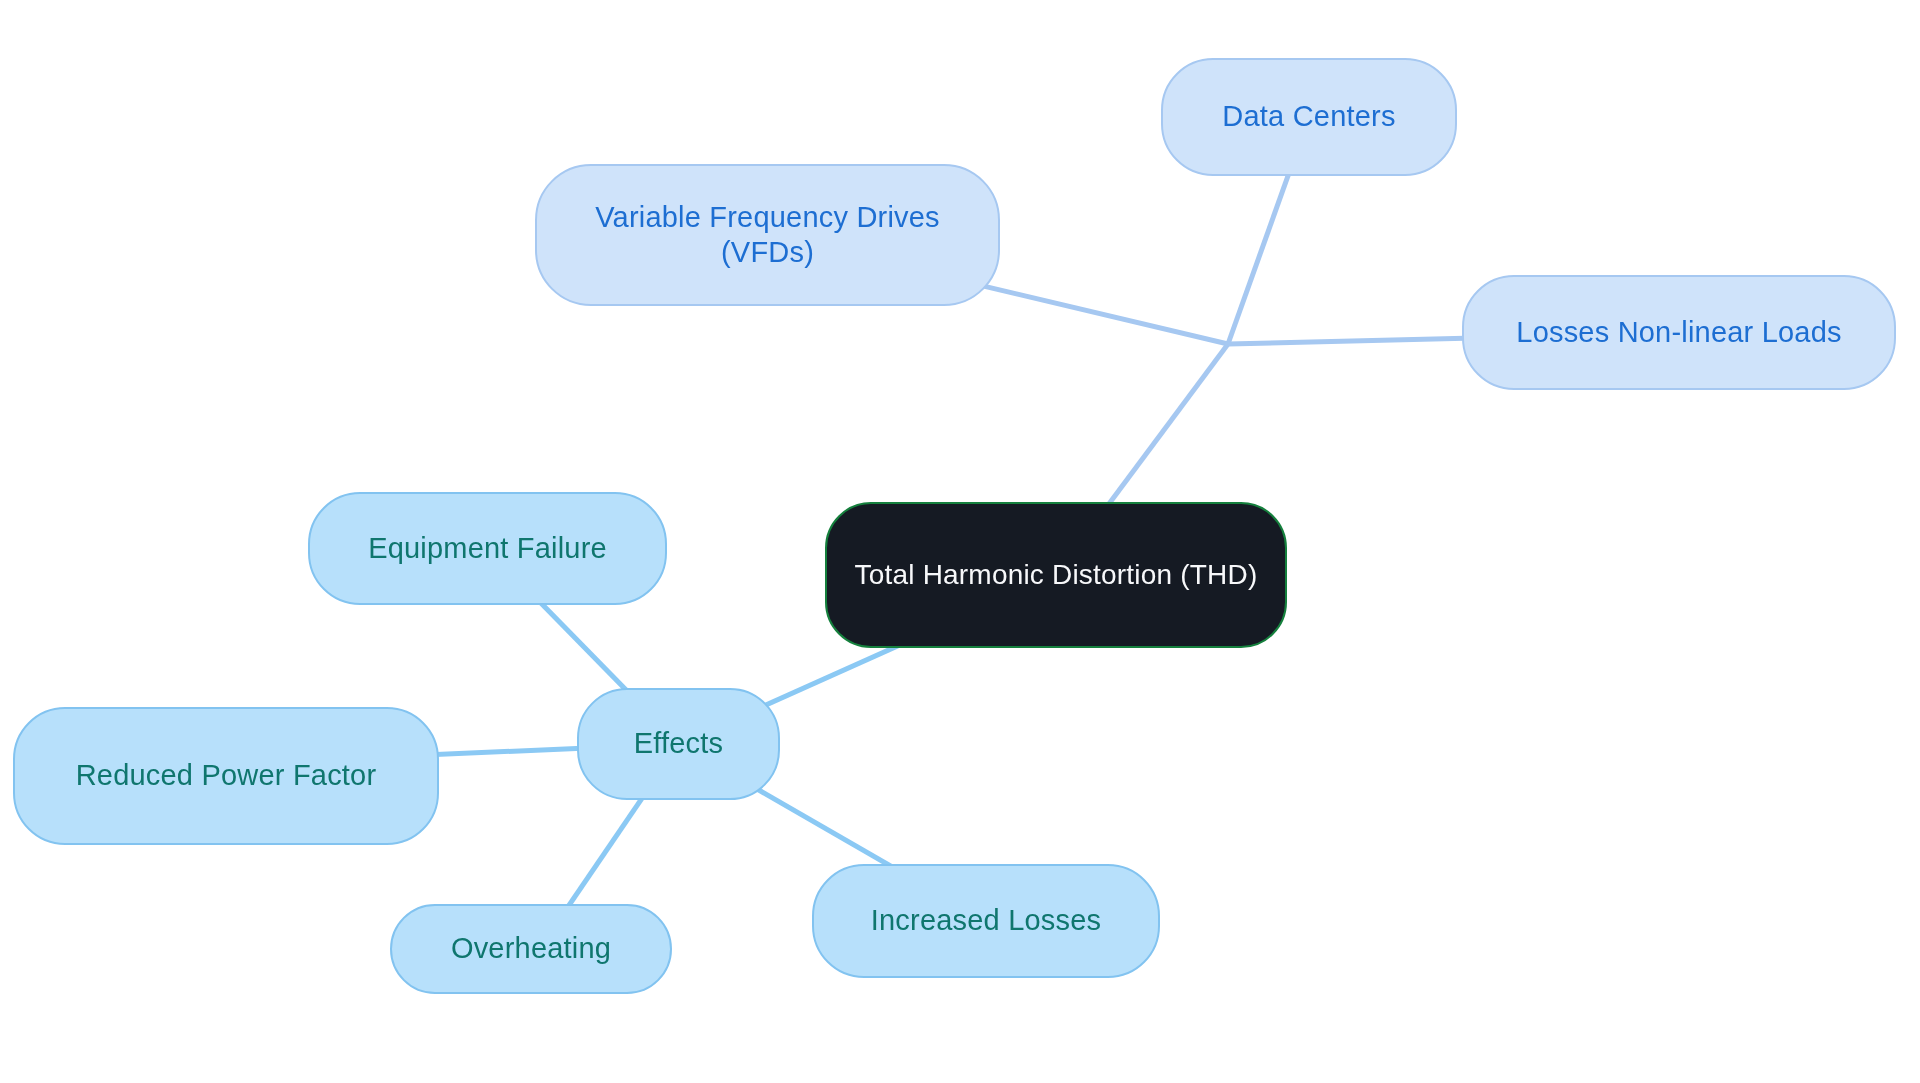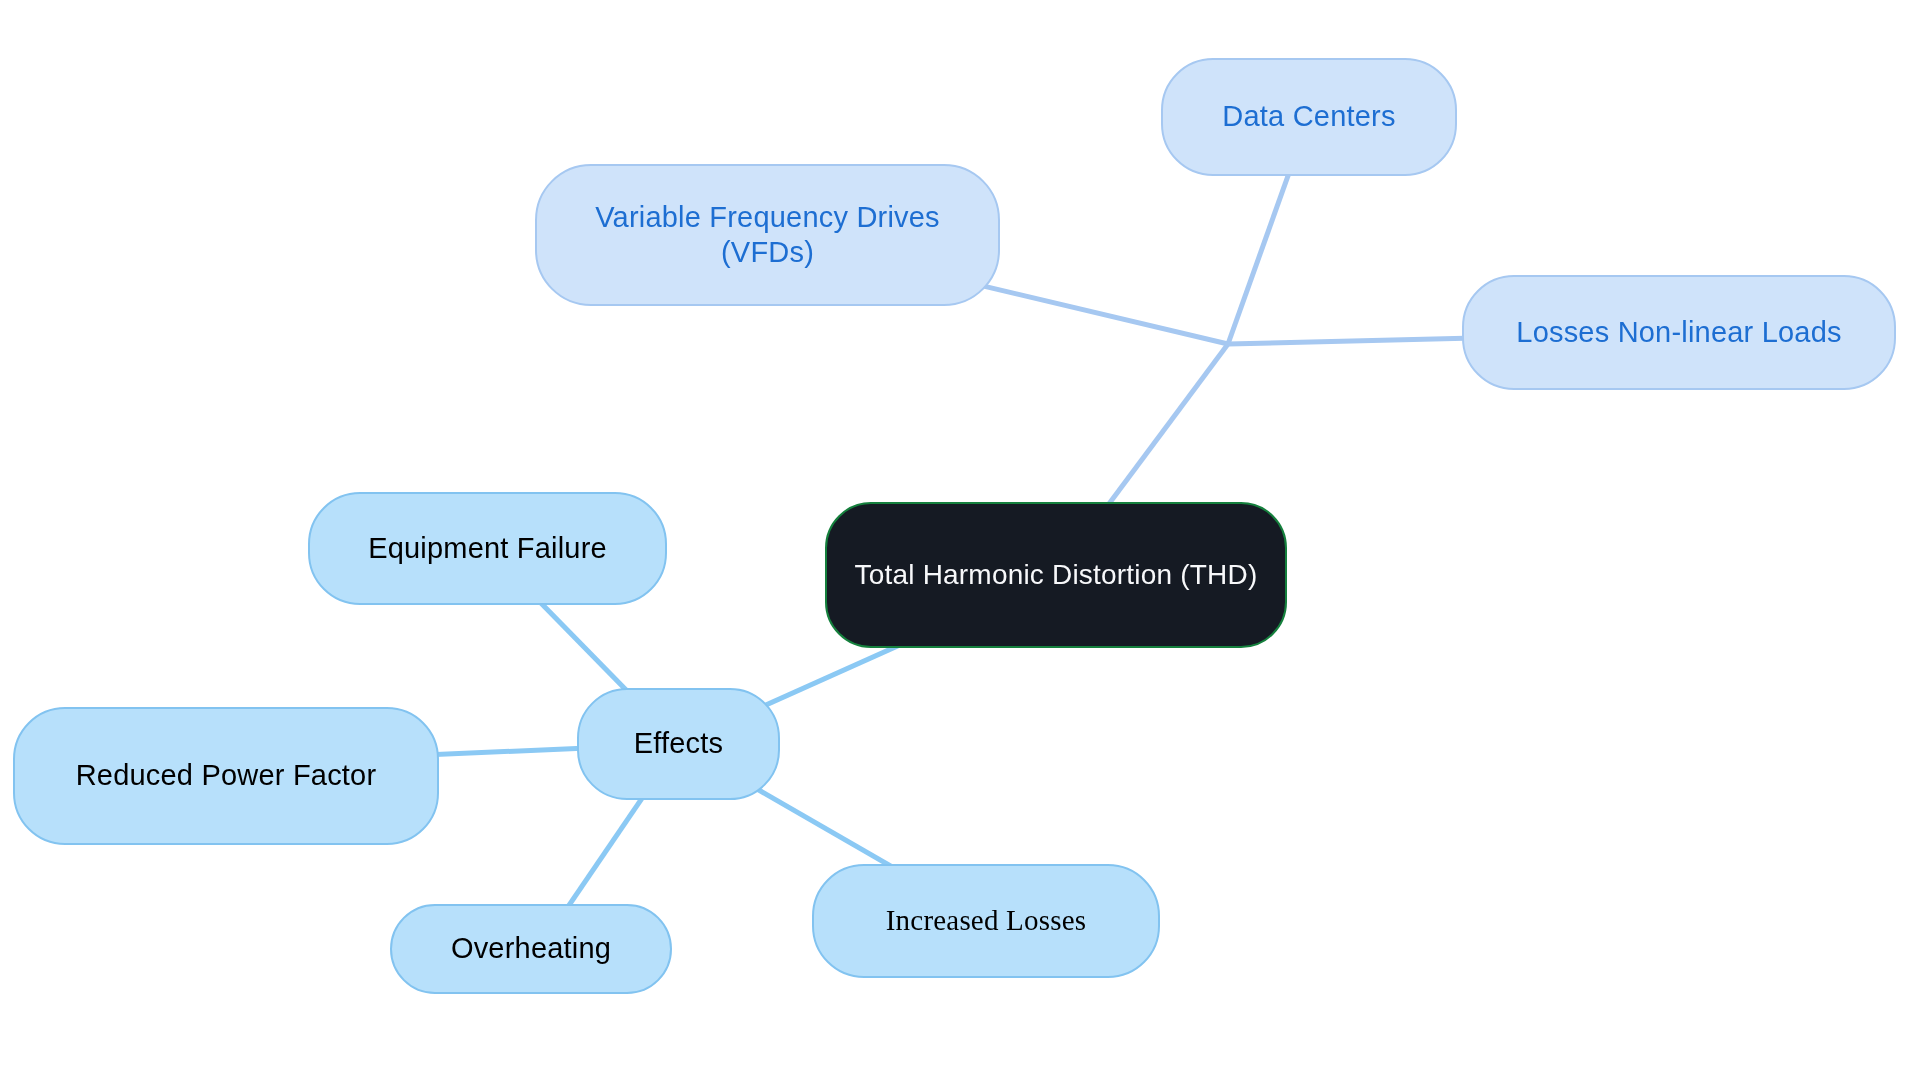--- a/index.html
+++ b/index.html
@@ -37,40 +37,40 @@
     cursor: pointer;
   }
   .node--sources {
     background: #cfe3fa;
     border: 2px solid #a6c8f1;
     color: #1d6ed2;
   }
   .node--effects {
     background: #b7e0fb;
     border: 2px solid #82c3f0;
-    color: #000000;
+    color: #0f766e;
   }
   .node--root {
     background: #151a23;
     border: 2px solid #15803d;
     color: #f7f8fa;
     font-size: 28px;
   }
 
   
   #node-thd                  { left:  825px; top: 502px; width: 462px; height: 146px; border-radius: 46px; }
   #node-sources              { left: 1118px; top: 288px; width: 220px; height: 112px; border-radius: 50px; }
   #node-data-centers         { left: 1161px; top:  58px; width: 296px; height: 118px; border-radius: 52px; }
   #node-vfds                 { left:  535px; top: 164px; width: 465px; height: 142px; border-radius: 56px; }
   #node-other-loads          { left: 1462px; top: 275px; width: 434px; height: 115px; border-radius: 52px; }
   #node-effects              { left:  577px; top: 688px; width: 203px; height: 112px; border-radius: 50px; }
   #node-equipment-failure    { left:  308px; top: 492px; width: 359px; height: 113px; border-radius: 52px; }
   #node-reduced-power-factor { left:   13px; top: 707px; width: 426px; height: 138px; border-radius: 52px; }
   #node-overheating          { left:  390px; top: 904px; width: 282px; height: 90px; border-radius: 52px; }
-  #node-increased-losses     { left:  812px; top: 864px; width: 348px; height: 114px; border-radius: 52px; font-family: Liberation Serif, serif; }
+  #node-increased-losses     { left:  812px; top: 864px; width: 348px; height: 114px; border-radius: 52px; }
 </style>
 </head>
 <body>
 
 <div id="canvas">
 
   <svg id="edges" viewBox="0 0 1920 1083" xmlns="http://www.w3.org/2000/svg">
 
     <line x1="1056" y1="575" x2="1228" y2="344" stroke="#a6c8f1" stroke-width="5"></line>
     <line x1="1228" y1="344" x2="1309" y2="117" stroke="#a6c8f1" stroke-width="5"></line>

